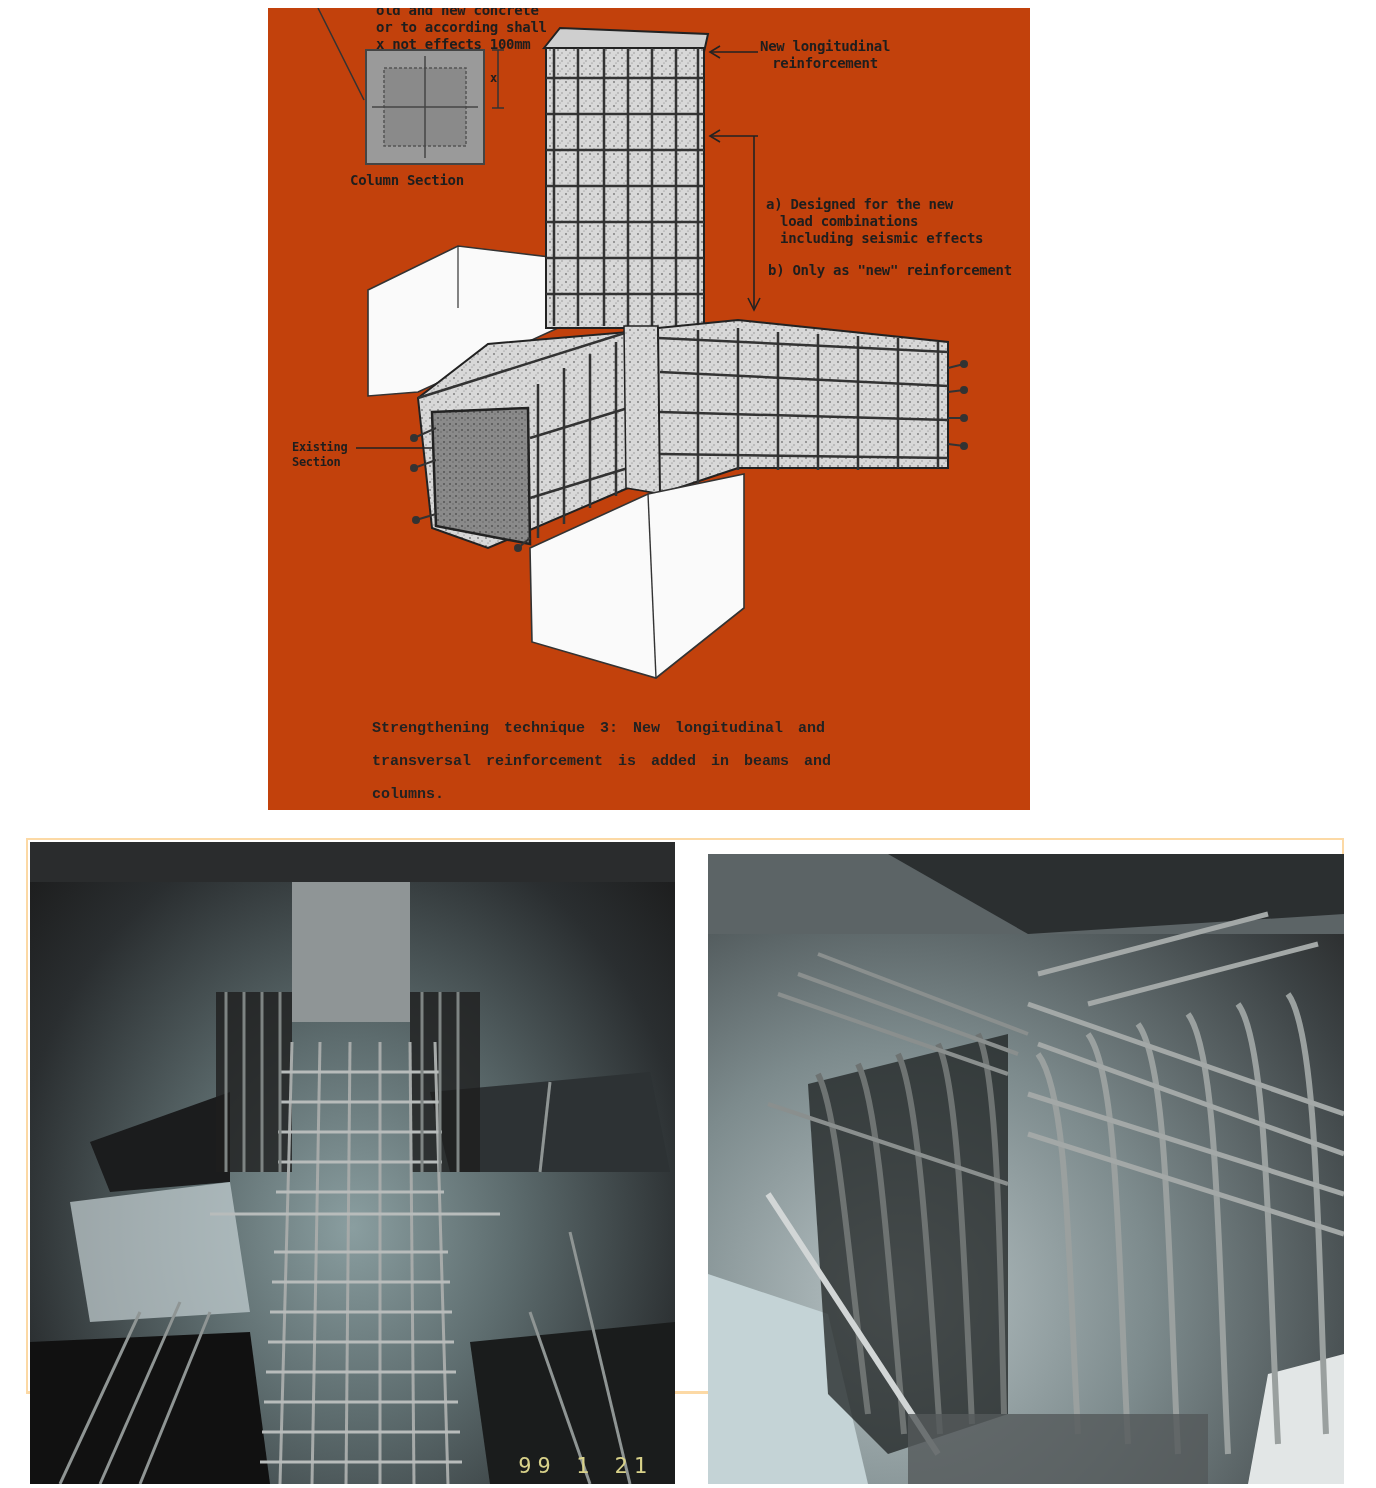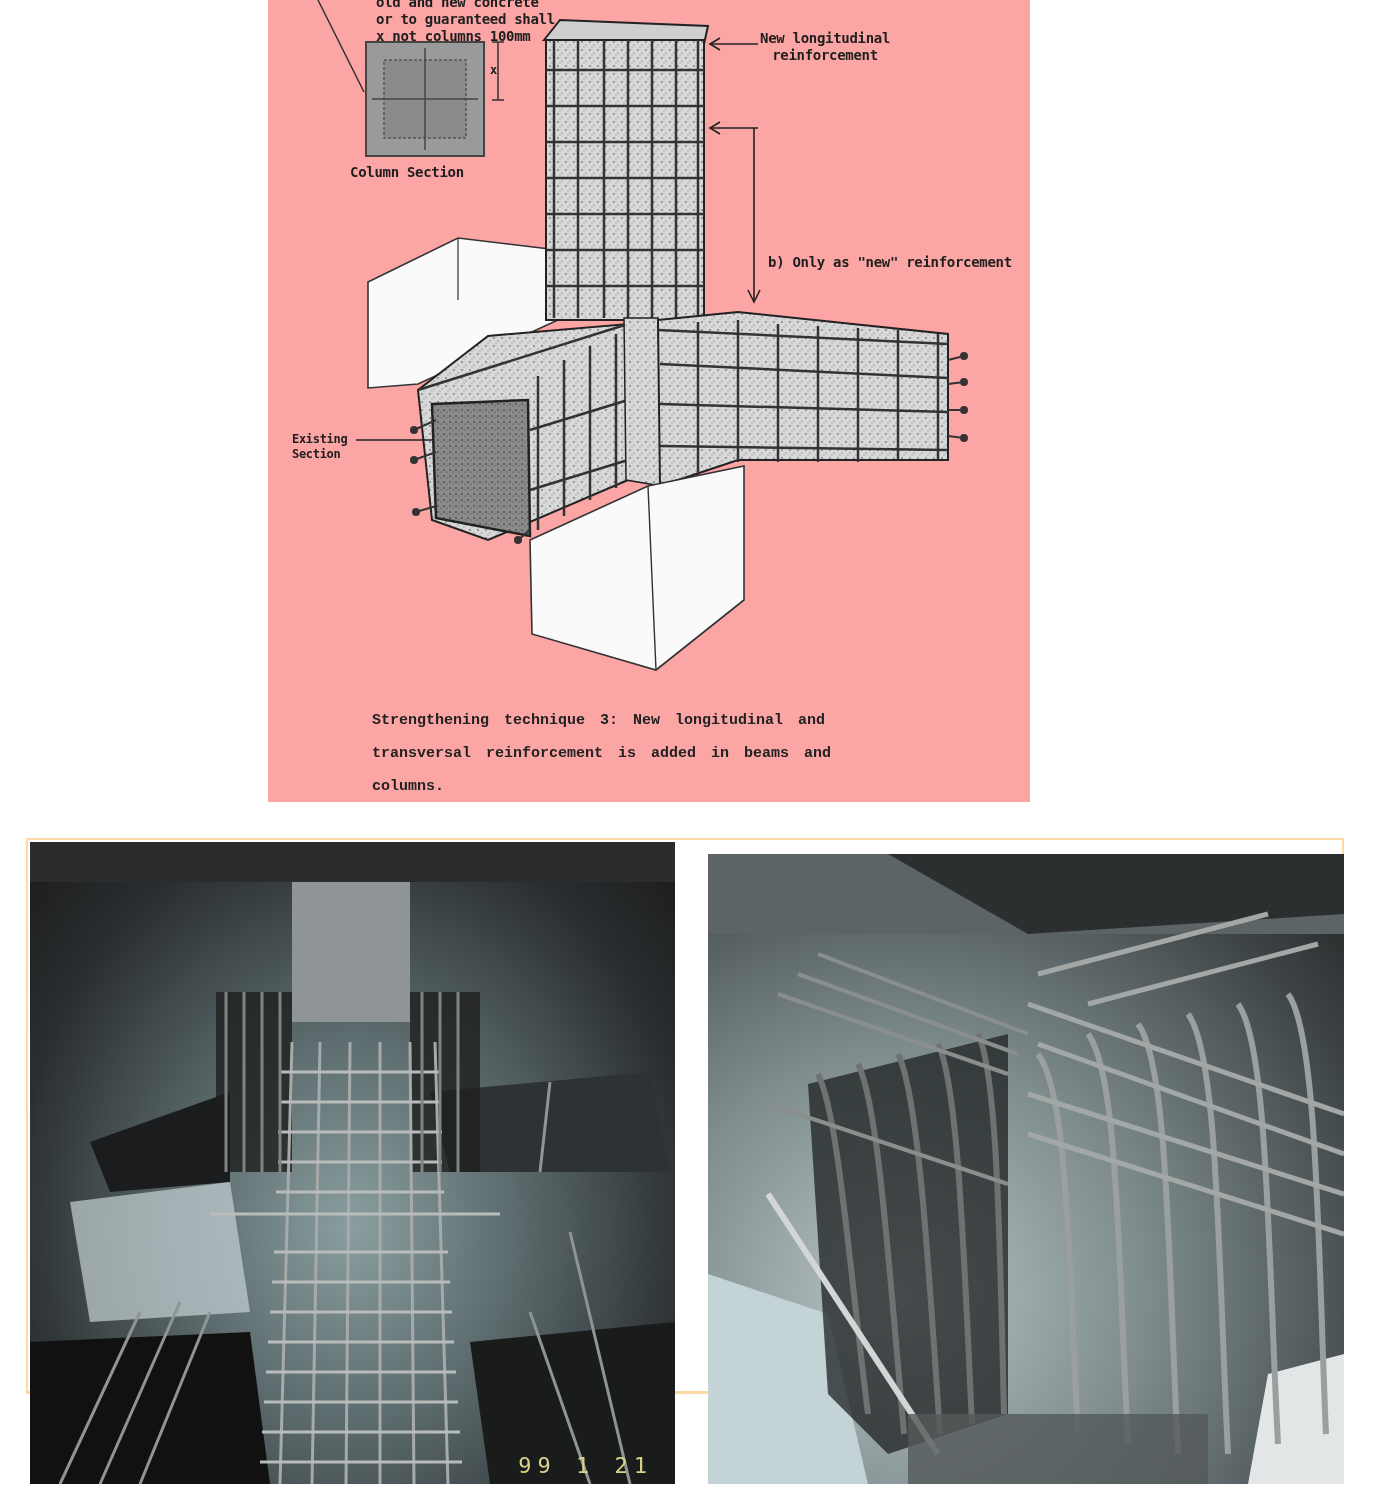--- a/index.html
+++ b/index.html
@@ -1,17 +1,17 @@
 <!DOCTYPE html>
 <html><head>
 <meta charset="utf-8">
 <style>
   html, body { margin: 0; padding: 0; background: #ffffff; }
   body { width: 1376px; height: 1488px; position: relative; overflow: hidden; font-family: "Liberation Sans", sans-serif; }
-  .sketch { position: absolute; left: 268px; top: 0; width: 762px; height: 802px; background: #fca5a5; overflow: hidden; }
+  .sketch { position: absolute; left: 268px; top: 8px; width: 762px; height: 802px; background: #c2410c; overflow: hidden; }
   .sketch svg { position: absolute; left: 0; top: 0; }
   .hand { position: absolute; font-family: "DejaVu Sans Mono", monospace; color: #1e1e1e; font-size: 14px; line-height: 17px; font-weight: bold; letter-spacing: -0.3px; filter: blur(0.5px); white-space: nowrap; }
   .caption { position: absolute; left: 104px; top: 704px; width: 520px; font-family: Liberation Mono, monospace; font-size: 15px; line-height: 33px; font-weight: bold; color: #222; filter: blur(0.7px); word-spacing: 6px; }
   .photo-frame { position: absolute; left: 26px; top: 838px; width: 1318px; height: 556px; border: 2px solid #fcd9a5; border-bottom-width: 3px; box-sizing: border-box; background: #fff; padding-left: 24px; }
   .photo { position: absolute; overflow: hidden; }
   .photo-left { left: 2px; top: 2px; width: 645px; height: 642px; background: radial-gradient(ellipse at 50% 60%, #8a9ea0 0%, #5d6c6e 35%, #2a2e30 75%, #1a1a1a 100%); }
   .photo-right { left: 680px; top: 14px; width: 636px; height: 630px; background: radial-gradient(ellipse at 30% 70%, #b9c4c6 0%, #7d8b8d 40%, #3c4244 80%, #222 100%); }
   .date-stamp { position: absolute; right: 22px; bottom: 6px; font-family: "DejaVu Sans Mono", monospace; font-size: 22px; color: #d9d28a; letter-spacing: 6px; filter: blur(0.6px); }
 </style>
 </head>
@@ -136,29 +136,34 @@
       <line x1="442" y1="128" x2="490" y2="128"></line>
       <polyline points="452,122 442,128 452,134"></polyline>
       <line x1="486" y1="128" x2="486" y2="300"></line>
       <polyline points="480,290 486,302 492,290"></polyline>
       <line x1="88" y1="440" x2="164" y2="440"></line>
     </g>
   </svg>
 
   <div class="hand" style="left:108px; top:-6px;">
     <div>old and new concrete</div>
-    <div>or to guaranteed shall</div>
-    <div>x not columns 100mm</div>
+    <div>or to according shall</div>
+    <div>x not effects 100mm</div>
   </div>
   <div class="hand" style="left:222px; top:62px; font-size:12px;">x</div>
   <div class="hand" style="left:82px; top:164px;">Column Section</div>
 
   <div class="hand" style="left:492px; top:30px;text-align:center;">
     <div>New longitudinal</div>
     <div>reinforcement</div>
+  </div>
+  <div class="hand" style="left:498px; top:188px;">
+    <div>a) Designed for the new</div>
+    <div style="padding-left:14px">load combinations</div>
+    <div style="padding-left:14px">including seismic effects</div>
   </div>
   <div class="hand" style="left:500px; top:254px;">b) Only as "new" reinforcement</div>
 
   <div class="hand" style="left:24px; top:432px; font-size:12px; line-height:15px;">
     <div>Existing</div>
     <div>Section</div>
   </div>
 
   <div class="caption">Strengthening technique 3: New longitudinal and transversal reinforcement is added in beams and columns.</div>
 </div>

